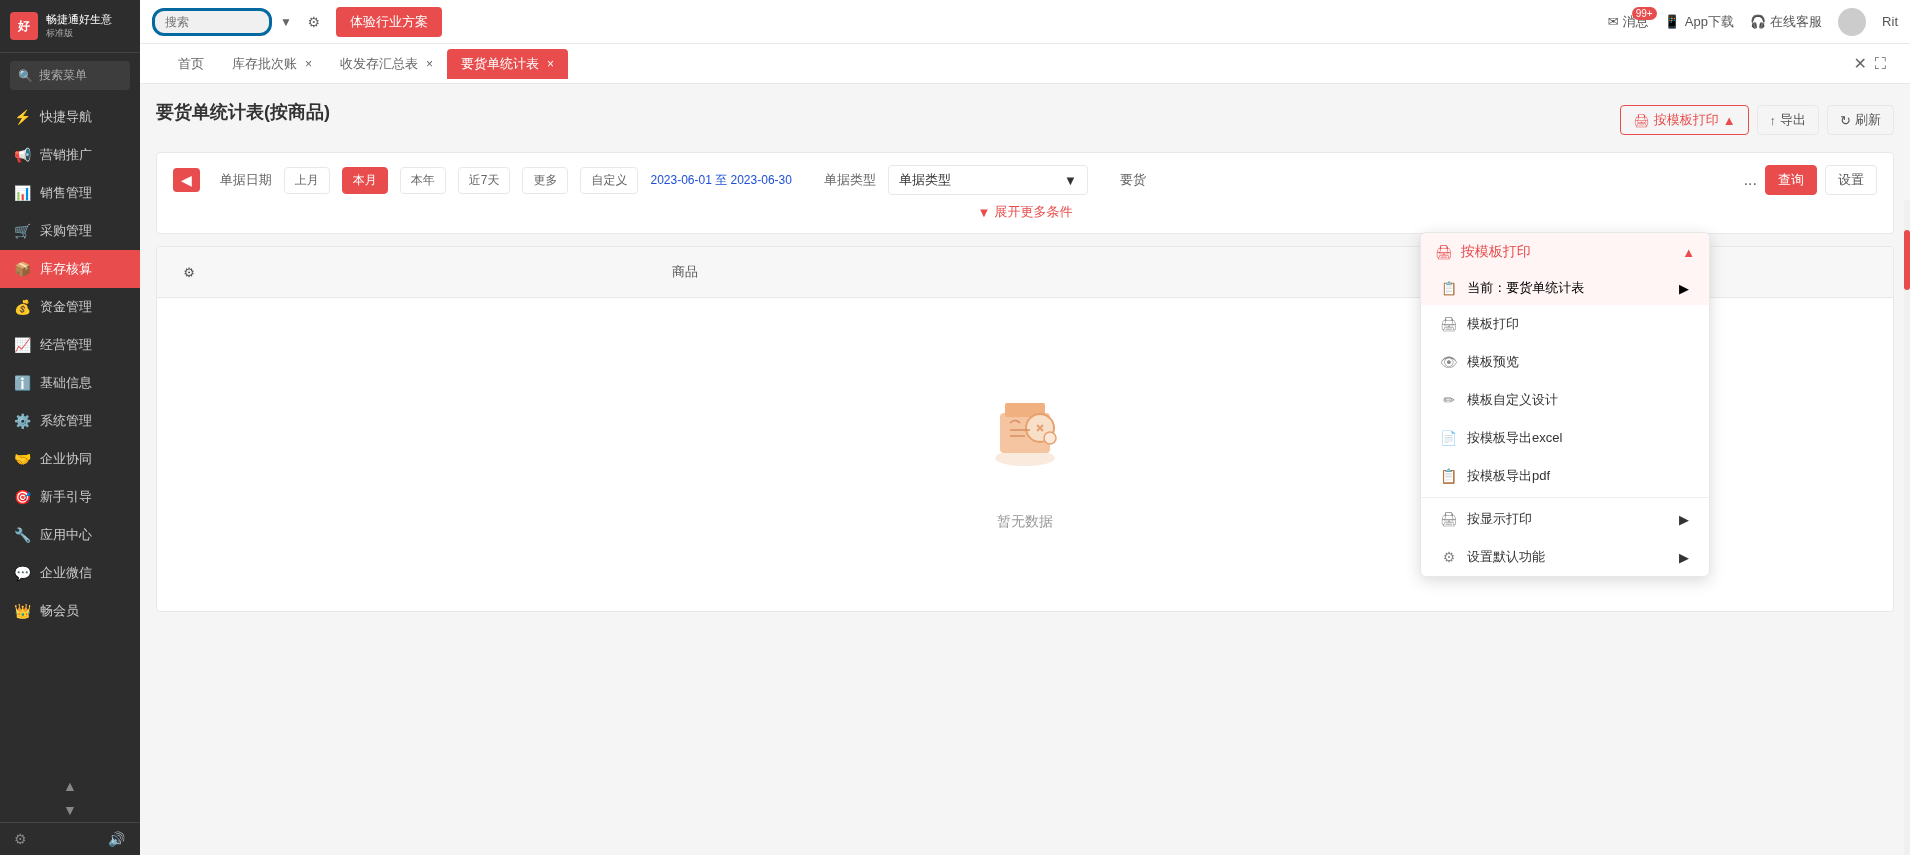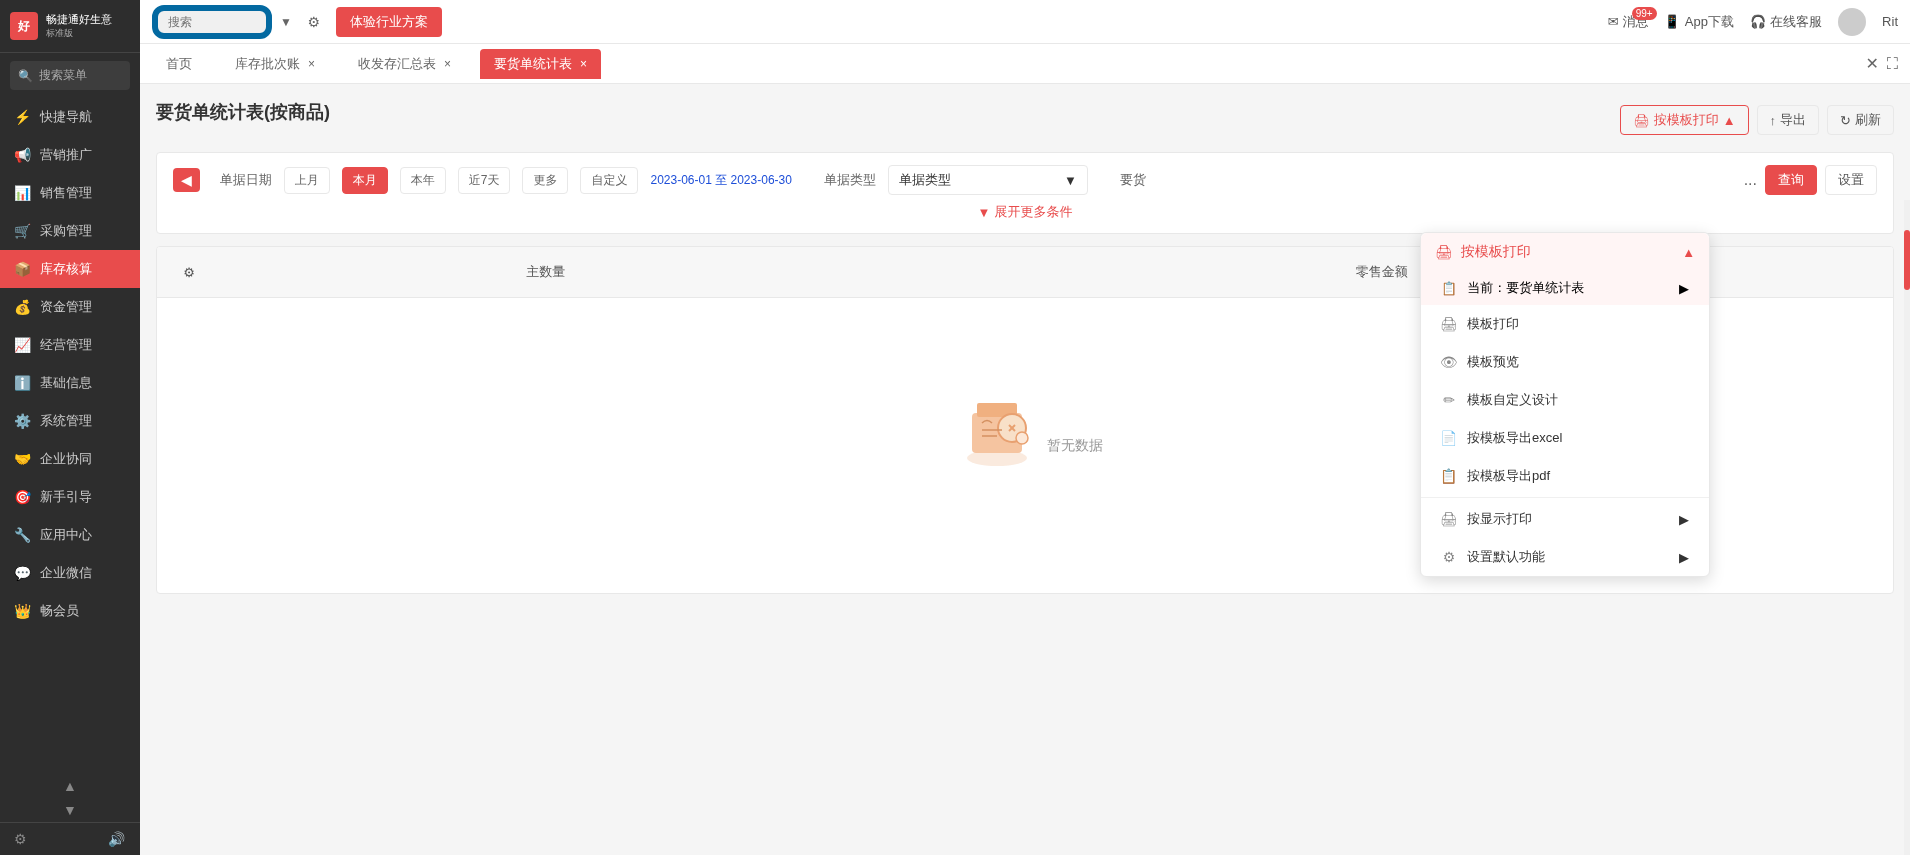--- a/index.html
+++ b/index.html
@@ -22,34 +22,34 @@
     .sidebar-scroll-btn { padding: 4px; display: flex; justify-content: center; background: #2d2d2d; }
     .sidebar-scroll-btn button { background: none; border: none; color: #888; cursor: pointer; font-size: 14px; }
     .sidebar-bottom { display: flex; align-items: center; justify-content: space-between; padding: 8px 14px; border-top: 1px solid #444; }
     .sidebar-bottom-btn { background: none; border: none; color: #888; cursor: pointer; font-size: 14px; }
 
     
     .main { flex: 1; display: flex; flex-direction: column; overflow: hidden; }
 
     
     .topbar { height: 44px; background: #fff; display: flex; align-items: center; padding: 0 12px; gap: 8px; border-bottom: 1px solid #e8e8e8; flex-shrink: 0; }
-    .topbar-search { background: #f0f0f0; border: 6px solid #0369a1; border-radius: 12px; padding: 4px 10px; font-size: 12px; color: #999; width: 120px; }
+    .topbar-search { background: #f0f0f0; border: 3px solid #0369a1; border-radius: 12px; padding: 4px 10px; font-size: 12px; color: #999; width: 120px; }
     .topbar-dropdown-btn { background: none; border: none; color: #666; cursor: pointer; font-size: 12px; }
     .topbar-settings-btn { background: none; border: none; color: #666; cursor: pointer; font-size: 14px; width: 28px; height: 28px; display: flex; align-items: center; justify-content: center; }
     .topbar-industry-btn { background: #e84c4c; color: white; border: none; border-radius: 4px; padding: 6px 14px; font-size: 13px; cursor: pointer; }
     .topbar-right { margin-left: auto; display: flex; align-items: center; gap: 16px; }
     .topbar-msg { display: flex; align-items: center; gap: 4px; color: #555; font-size: 13px; cursor: pointer; position: relative; }
     .badge { background: #e84c4c; color: white; border-radius: 8px; font-size: 10px; padding: 1px 4px; position: absolute; top: -6px; right: -8px; text-align: center; }
     .topbar-app { display: flex; align-items: center; gap: 4px; color: #555; font-size: 13px; cursor: pointer; }
     .topbar-service { display: flex; align-items: center; gap: 4px; color: #555; font-size: 13px; cursor: pointer; }
     .topbar-avatar { width: 28px; height: 28px; background: #ccc; border-radius: 50%; cursor: pointer; }
     .topbar-username { color: #555; font-size: 13px; cursor: pointer; }
 
     
-    .tabs-bar { height: 40px; background: #fff; display: flex; align-items: center; padding: 0 12px; border-bottom: 1px solid #e8e8e8; gap: 15px; flex-shrink: 0; }
+    .tabs-bar { height: 40px; background: #fff; display: flex; align-items: center; padding: 0 24px; border-bottom: 1px solid #e8e8e8; gap: 0; flex-shrink: 0; }
     .tab { display: flex; align-items: center; gap: 6px; padding: 6px 14px; font-size: 13px; color: #666; cursor: pointer; border-radius: 4px 4px 0 0; white-space: nowrap; }
     .tab.active { background: #e84c4c; color: white; }
     .tab-close { background: none; border: none; cursor: pointer; color: inherit; font-size: 12px; line-height: 1; padding: 0 0 0 2px; }
     .tabs-right { margin-left: auto; display: flex; align-items: center; gap: 8px; }
     .tabs-right-btn { background: none; border: none; color: #666; cursor: pointer; font-size: 16px; }
 
     
     .page-content { flex: 1; overflow-y: auto; padding: 16px; position: relative; }
     .page-title { font-size: 18px; font-weight: bold; color: #333; margin-bottom: 16px; }
 
@@ -68,21 +68,21 @@
     .table-container { background: #fff; border: 1px solid #e8e8e8; border-radius: 4px; overflow: hidden; }
     .table-header { display: flex; align-items: center; background: #f7f7f7; border-bottom: 1px solid #e8e8e8; padding: 8px 12px; gap: 0; }
     .table-col { padding: 8px 12px; font-size: 13px; color: #555; font-weight: 500; }
     .table-col-settings { width: 40px; display: flex; align-items: center; justify-content: center; }
     .col-product { flex: 2; text-align: center; }
     .col-unit { flex: 1; text-align: center; }
     .col-qty { flex: 1; text-align: center; }
     .col-amount { flex: 1.5; text-align: center; }
 
     
-    .empty-state { display: flex; flex-direction: row; align-items: center; justify-content: center; padding: 80px 0; }
+    .empty-state { display: flex; flex-direction: column; align-items: center; justify-content: center; padding: 80px 0; }
     .empty-icon { font-size: 80px; margin-bottom: 16px; color: #f0c09c; }
     .empty-text { color: #999; font-size: 14px; }
 
     
     .dropdown-menu { position: absolute; top: 148px; right: 200px; width: 290px; background: white; border: 1px solid #e8e8e8; border-radius: 6px; box-shadow: 0 4px 16px rgba(0,0,0,0.15); z-index: 100; }
     .dropdown-header { background: #fde8e8; display: flex; align-items: center; justify-content: space-between; padding: 10px 14px; border-radius: 6px 6px 0 0; cursor: pointer; }
     .dropdown-header-left { display: flex; align-items: center; gap: 8px; color: #e84c4c; font-size: 14px; font-weight: 500; }
     .dropdown-header-right { display: flex; align-items: center; gap: 6px; }
     .dropdown-item { display: flex; align-items: center; gap: 10px; padding: 10px 20px; cursor: pointer; color: #333; font-size: 13px; }
     .dropdown-item-icon { width: 16px; height: 16px; display: flex; align-items: center; justify-content: center; color: #888; font-size: 14px; }
@@ -290,21 +290,21 @@
         <button class="filter-expand-btn">
           <span>▼</span>
           <span>展开更多条件</span>
         </button>
       </div>
     </div>
 
     <div class="table-container">
       <div class="table-header">
         <div class="table-col table-col-settings">⚙</div>
-        <div class="table-col col-qty">主数量</div>
+        <div class="table-col col-product">商品</div>
         <div class="table-col col-amount">零售金额</div>
       </div>
 
       <div class="empty-state">
         <div class="empty-icon">
           <svg width="100" height="100" viewBox="0 0 100 100" fill="none" xmlns="http://www.w3.org/2000/svg">
             <ellipse cx="50" cy="80" rx="30" ry="8" fill="#f5d5be" opacity="0.5"></ellipse>
             <rect x="25" y="35" width="50" height="40" rx="4" fill="#f5c4a0"></rect>
             <rect x="30" y="25" width="40" height="14" rx="2" fill="#f0b080"></rect>
             <circle cx="65" cy="50" r="14" fill="#f8e0c8" stroke="#e8a070" stroke-width="2"></circle>

